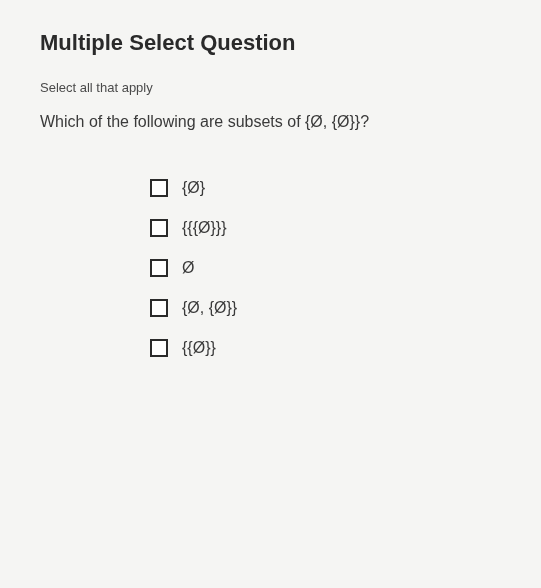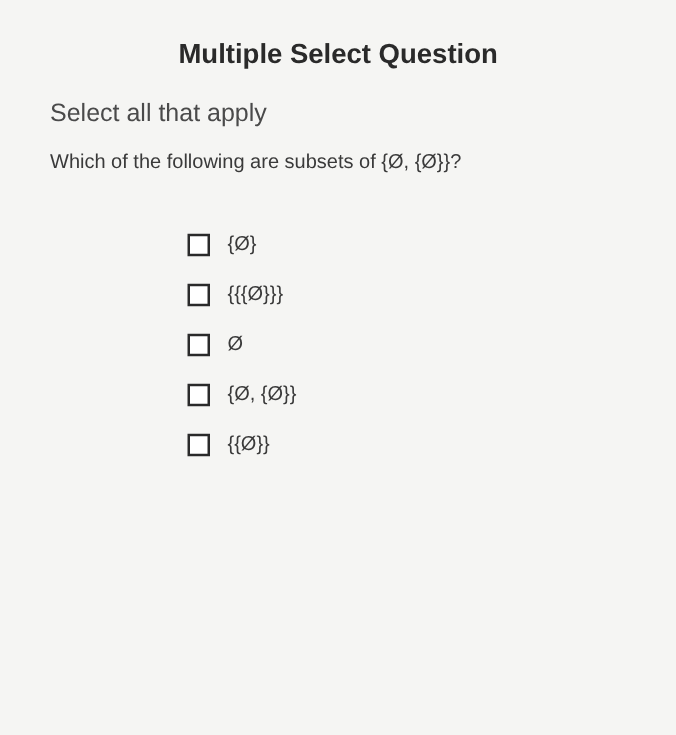--- a/index.html
+++ b/index.html
@@ -13,24 +13,23 @@
       width: 541px;
       height: 588px;
       padding: 30px 40px;
       color: #3a3a3a;
     }
     .question-title {
       font-size: 22px;
       font-weight: 600;
       color: #2a2a2a;
       margin-bottom: 24px;
-      text-align: center;
     }
     .instruction {
-      font-size: 20px;
+      font-size: 13px;
       color: #4a4a4a;
       margin-bottom: 18px;
     }
     .prompt {
       font-size: 16px;
       color: #3a3a3a;
       margin-bottom: 48px;
     }
     .options {
       padding-left: 110px;

